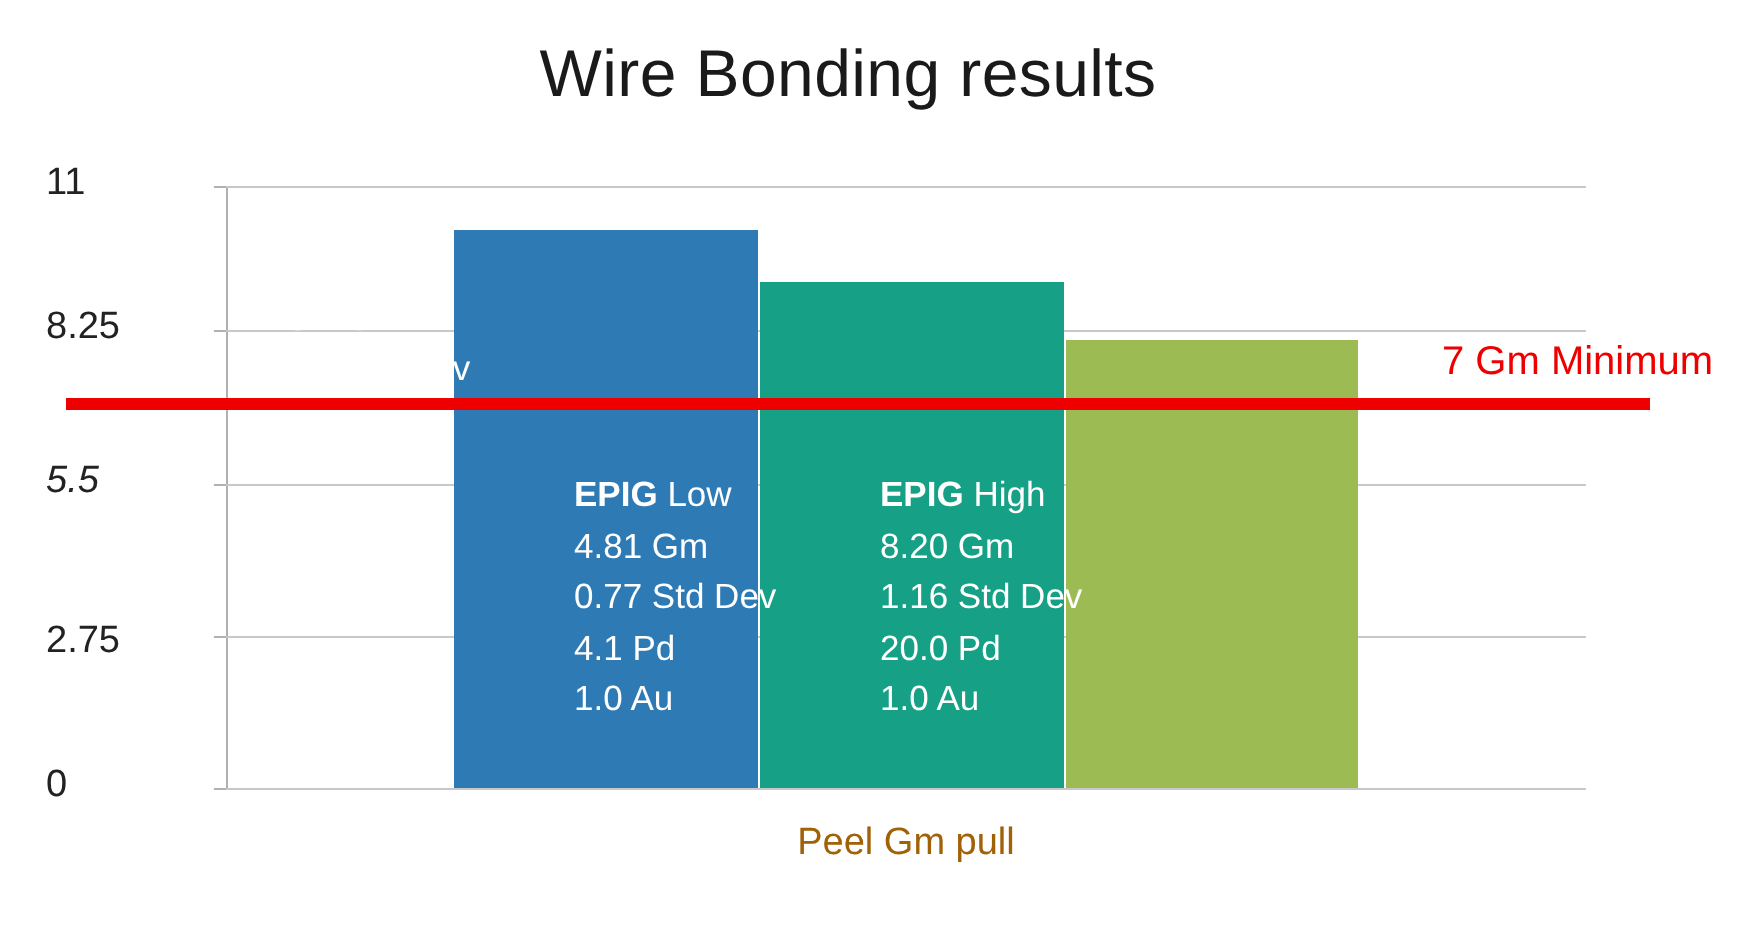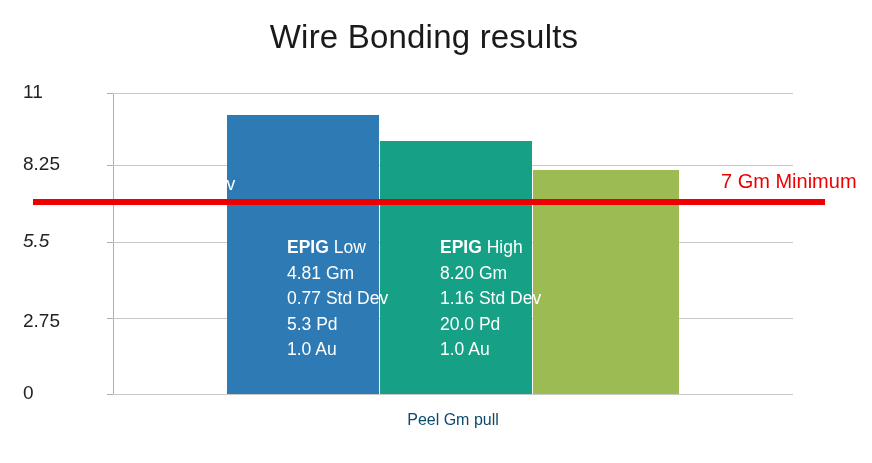--- a/index.html
+++ b/index.html
@@ -75,21 +75,21 @@
   #threshold-label{
     position:absolute;left:697px;top:170px;
     font-size:20px;color:#ee0000;
     white-space:nowrap;
     margin-left:24px;
   }
 
   
   #x-axis-label{
     position:absolute;left:113px;top:411px;width:680px;
-    text-align:center;font-size:16px;color:#0c4a6e;
+    text-align:center;font-size:19px;color:#a16207;
     white-space:nowrap;
   }
 </style>
 </head>
 <body>
 
 <div id="chart-root">
 
   <div id="chart-title">Wire Bonding results</div>
 
@@ -130,21 +130,21 @@
     <div>10.2 Gm</div>
     <div>1.26 Std Dev</div>
     <div>210 Ni</div>
     <div>3.2 Au</div>
   </div>
 
   <div class="bar-label" id="label-epig-low">
     <div><span class="hdr">EPIG</span><span> Low</span></div>
     <div>4.81 Gm</div>
     <div>0.77 Std Dev</div>
-    <div>5.3 Pd</div>
+    <div>4.1 Pd</div>
     <div>1.0 Au</div>
   </div>
 
   <div class="bar-label" id="label-epig-high">
     <div><span class="hdr">EPIG</span><span> High</span></div>
     <div>8.20 Gm</div>
     <div>1.16 Std Dev</div>
     <div>20.0 Pd</div>
     <div>1.0 Au</div>
   </div>

